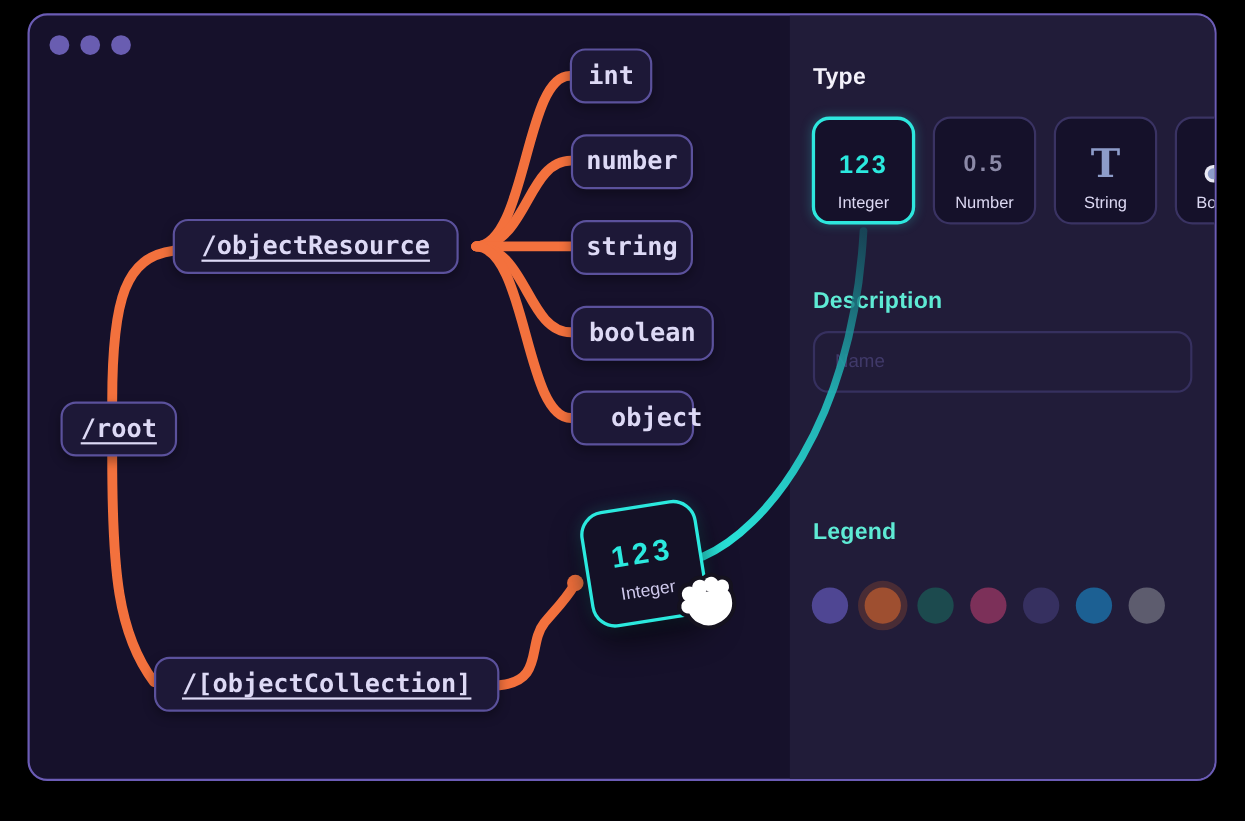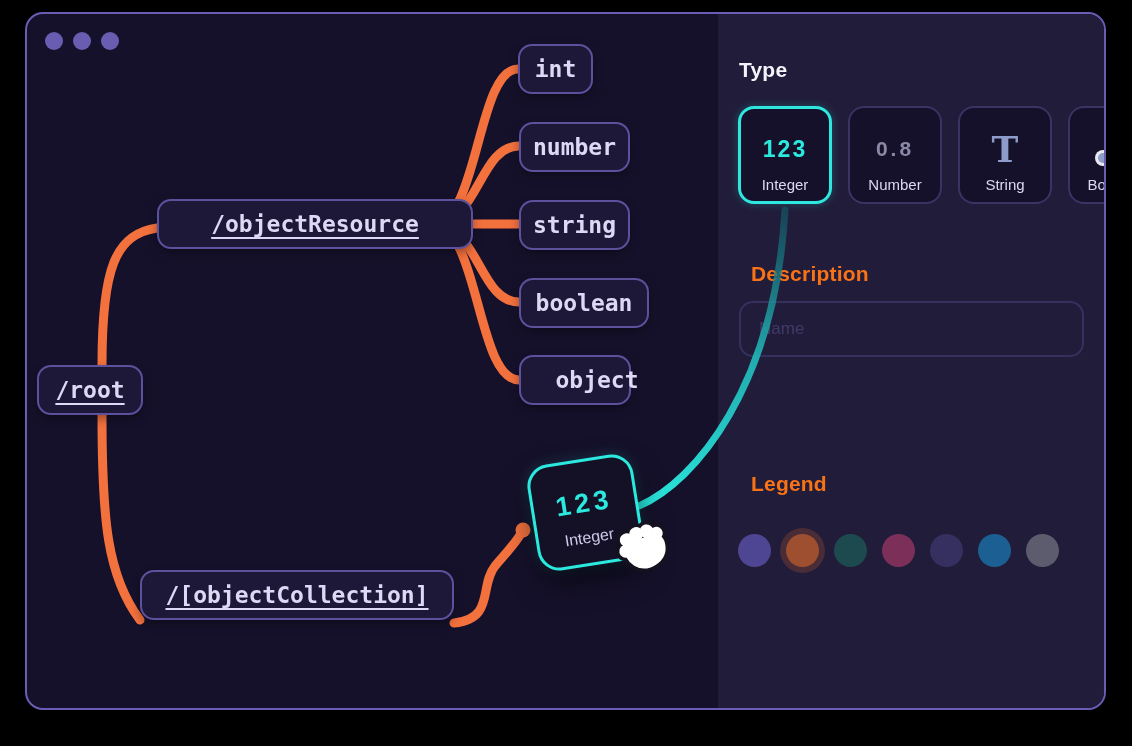--- a/index.html
+++ b/index.html
@@ -15,21 +15,21 @@
   
   .lights { position:absolute; left:18px; top:18px; display:flex; gap:10px; z-index:6; }
   .light { width:18px; height:18px; border-radius:50%; background:#695db1; }
 
   
   .panel {
     position:absolute; left:691px; top:0; width:388px; height:697px;
     background:#211c39; z-index:1;
   }
   .heading { position:absolute; left:21px; font-size:21px; font-weight:bold; color:#f4f2fb; letter-spacing:.2px; }
-  .heading.muted { color:#f97316;margin-left:12px; }
+  .heading.muted { color:#5eead4; }
 
   .tile {
     position:absolute; top:92px; width:94px; height:98px;
     background:#15112a; border:2px solid #3a3363; border-radius:16px;
     display:flex; flex-direction:column; align-items:center; padding-top:24px;
     cursor:pointer;
   }
   .tile.selected { border:3px solid #2ee7de; box-shadow:0 0 10px rgba(46,231,222,.25); padding-top:23px; }
   .tile-icon { height:34px; display:flex; align-items:center; justify-content:center; }
   .icon-123 { font-size:23px; font-weight:bold; letter-spacing:2px; color:#2be9de; }
@@ -94,21 +94,21 @@
 
   <div class="panel">
     <div class="heading" style="top:44px;">Type</div>
 
     <div class="tile selected" style="left:20px;">
       <div class="tile-icon icon-123">123</div>
       <div class="tile-label">Integer</div>
     </div>
 
     <div class="tile" style="left:130px;">
-      <div class="tile-icon icon-10">0.8</div>
+      <div class="tile-icon icon-10">0.5</div>
       <div class="tile-label">Number</div>
     </div>
 
     <div class="tile" style="left:240px;">
       <div class="tile-icon icon-T">T</div>
       <div class="tile-label">String</div>
     </div>
 
     <div class="tile" style="left:350px;">
       <div class="tile-icon">
@@ -154,29 +154,29 @@
       <path d="M406,210 C452,208 450,55 491,55"></path>
       <path d="M406,210 C452,209 452,132 492,132"></path>
       <path d="M406,210 L492,210"></path>
       <path d="M406,210 C452,211 452,288 492,288"></path>
       <path d="M406,210 C452,212 450,366 492,366"></path>
     </g>
     <circle cx="496" cy="516" r="7.5" fill="#f3713d"></circle>
     <path d="M612,492 C668,468 748,372 758,196" fill="none" stroke="url(#cyanFade)" stroke-width="7" stroke-linecap="round"></path>
   </svg>
 
-  <div class="node" style="left:10px; top:351px; width:106px;">
+  <div class="node" style="left:28px; top:351px; width:106px;">
     <span class="u">/root</span>
   </div>
 
-  <div class="node" style="left:130px; top:185px; width:316px;">
+  <div class="node" style="left:130px; top:185px; width:260px;">
     <span class="u">/objectResource</span>
   </div>
 
-  <div class="node" style="left:113px; top:556px; width:314px;">
+  <div class="node" style="left:113px; top:583px; width:314px;">
     <span class="u">/[objectCollection]</span>
   </div>
 
   <div class="node" style="left:491px; top:30px; width:75px;">
     <span>int</span>
   </div>
 
   <div class="node" style="left:492px; top:108px; width:111px;">
     <span>number</span>
   </div>

